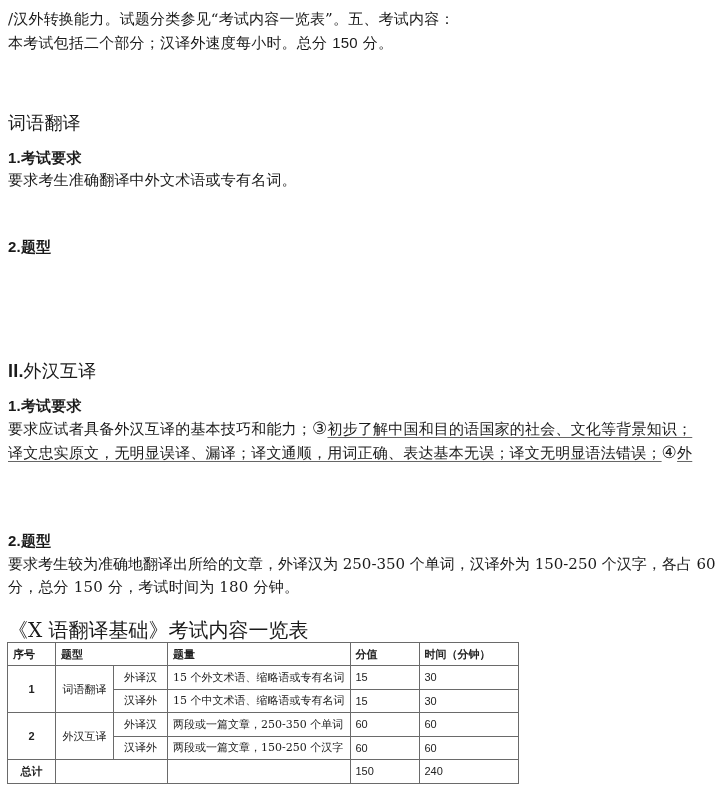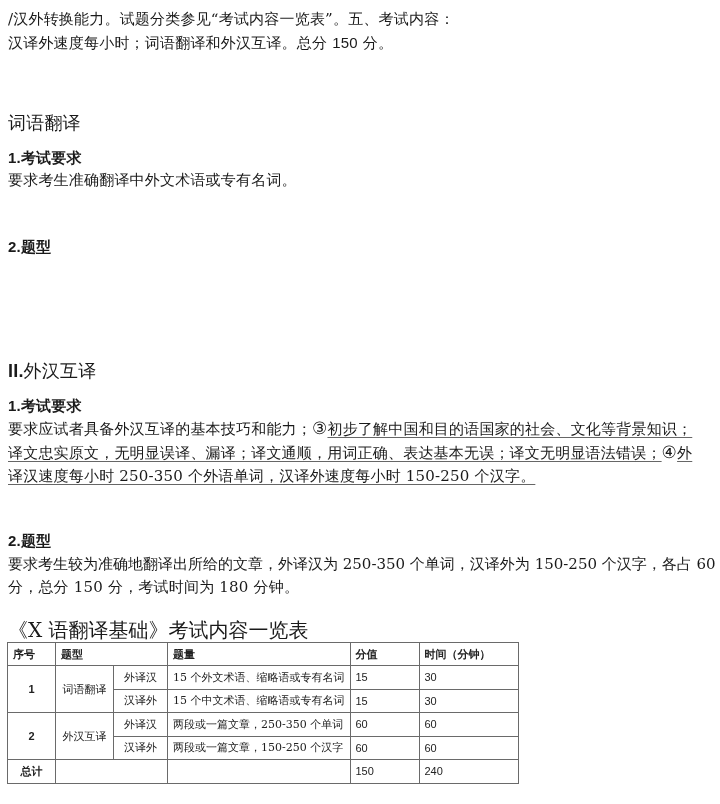--- a/index.html
+++ b/index.html
@@ -31,35 +31,34 @@
   table.tbl .hdr td { font-weight: bold; height: 22px; }
   .c { text-align: center; }
   .b { font-weight: bold; }
 </style>
 </head>
 <body>
 
 <div class="page">
 
   <div class="line" style="top:9px;">/汉外转换能力。试题分类参见“考试内容一览表”。五、考试内容：</div>
-  <div class="line" style="top:33px;"><span>汉译外速度每小时；词语翻译和外汉互译。总分 </span><span class="lat">150</span><span> 分。</span></div>
+  <div class="line" style="top:33px;"><span>本考试包括二个部分；汉译外速度每小时。总分 </span><span class="lat">150</span><span> 分。</span></div>
 
   <div class="line h2" style="top:111px;">词语翻译</div>
 
   <div class="line h3" style="top:148px;"><span class="num">1.</span><span class="b">考试要求</span></div>
   <div class="line" style="top:170px;">要求考生准确翻译中外文术语或专有名词。</div>
 
   <div class="line h3" style="top:237px;"><span class="num">2.</span><span class="b">题型</span></div>
 
   <div class="line h2" style="top:359px;"><span class="num">II.</span><span>外汉互译</span></div>
 
   <div class="line h3" style="top:396px;"><span class="num">1.</span><span class="b">考试要求</span></div>
   <div class="line" style="top:442px;"><span class="ul">译文忠实原文，无明显误译、漏译；译文通顺，用词正确、表达基本无误；译文无明显语法错误；</span><span class="circ">④</span><span class="ul">外</span></div>
   <div class="line" style="top:418px;"><span>要求应试者具备外汉互译的基本技巧和能力；</span><span class="circ">③</span><span class="ul">初步了解中国和目的语国家的社会、文化等背景知识；</span></div>
-  <div class="line" style="top:466px;"><span class="ul">译汉速度每小时 250-350 个外语单词，汉译外速度每小时 150-250 个汉字。</span></div>
 
   <div class="line h3" style="top:531px;"><span class="num">2.</span><span class="b">题型</span></div>
   <div class="line" style="top:554px; letter-spacing:0;">要求考生较为准确地翻译出所给的文章，外译汉为 250-350 个单词，汉译外为 150-250 个汉字，各占 60</div>
   <div class="line" style="top:577px;">分，总分 150 分，考试时间为 180 分钟。</div>
 
   <div class="caption">《X 语翻译基础》考试内容一览表</div>
 
   <table class="tbl">
     <colgroup>
       <col style="width:48px">

